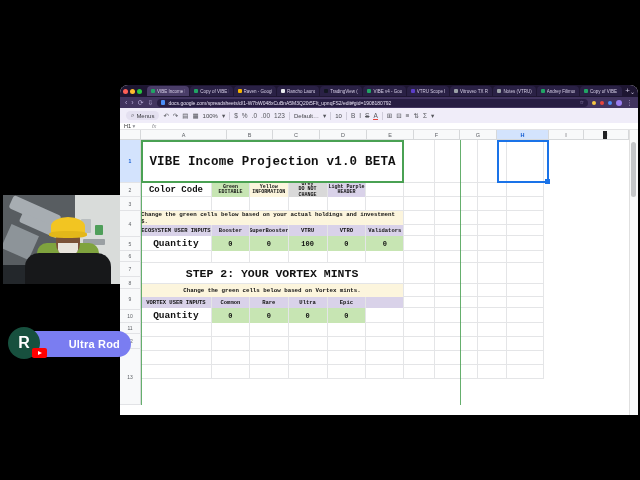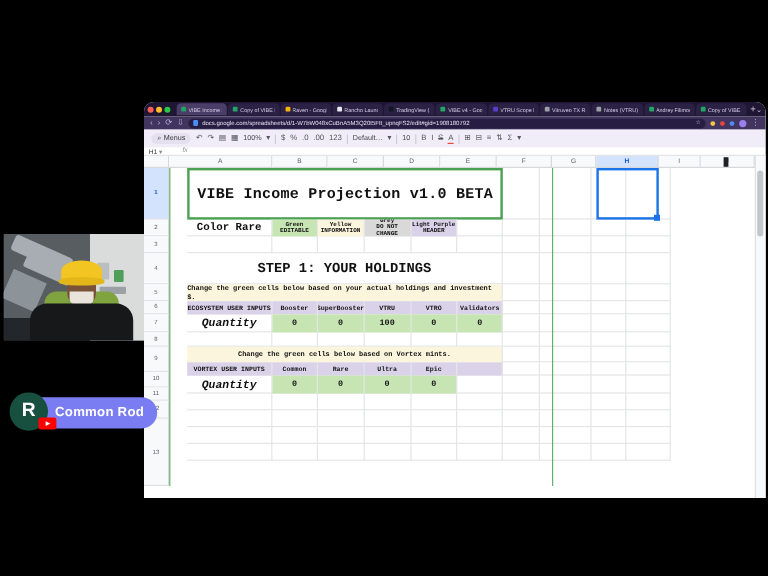--- a/index.html
+++ b/index.html
@@ -53,42 +53,42 @@
           background:#f8f9fa;color:#5d6065;font-size:5.5px;display:flex;align-items:center;
           justify-content:center;}
   .chcell.sel{background:#d3e3fd;color:#0b57d0;font-weight:bold;}
   #cornerbox{position:absolute;left:0;top:0;width:21px;height:10px;background:#f8f9fa;
              border-right:1px solid #d6d8da;border-bottom:1px solid #d6d8da;}
   #rowhdrs{position:absolute;left:0;top:10px;width:21px;}
   .rhcell{width:21px;border-right:1px solid #d6d8da;border-bottom:1px solid #e2e3e6;
           background:#f8f9fa;color:#5d6065;font-size:5px;display:flex;align-items:center;
           justify-content:center;}
   .rhcell.sel{background:#d3e3fd;color:#0b57d0;font-weight:bold;}
-  #cells{position:absolute;left:36px;top:10px;width:403px;}
+  #cells{position:absolute;left:21px;top:10px;width:403px;}
   .srow{display:flex;border-bottom:1px solid #e4e5e7;}
   .cell{border-right:1px solid #e4e5e7;overflow:hidden;display:flex;flex-direction:column;
         align-items:center;justify-content:center;font-family:"Liberation Mono",monospace;
         font-weight:bold;color:#111;}
   .cA{width:86px}.cB{width:46px}.cC{width:47px}.cD{width:47px}.cE{width:47px}.cF{width:46px}
   .cG{width:37px}.cH{width:52px}.cI{width:35px}.cJ{width:45px}.cAF{width:319px}
   .r1{height:43px}.r2{height:14px}.r3{height:14px}.r4{height:26px}.r5{height:14px}
   .r6{height:11px}.r7{height:15px}.r8{height:12px}.r9{height:21px}.r10{height:13px}
   .r11{height:11px}.r12{height:15px}.rf{height:14px}
   #titlecell{border:2px solid #4aa153;background:#fff;}
   #sheettitle{font-size:12.5px;letter-spacing:0.2px;}
   #sheetlink{font-size:9px;color:#1155cc;text-decoration:underline;margin-top:1px;}
   .steph{font-size:11.5px;}
   .inforow{background:#fcf5dd;font-size:5.8px;}
   .hdrcell{background:#d9d2e9;font-size:5.5px;}
   .greencell{background:#c7e5b3;font-size:7px;}
   .greycell{background:#d9d9d9;}
   .yellowcell{background:#fcf5dd;}
   .purplecell{background:#d9d2e9;}
   .cc2line{font-size:5px;line-height:5.5px;text-align:center;}
-  .qty{font-size:9.5px;font-style:italic;}
+  .qty{font-size:9.5px;}
   .ccl{font-size:9px;}
   #rangeL,#rangeR{position:absolute;top:10px;width:1px;height:265px;background:#4aa153;
                   opacity:.85;z-index:3;}
   #selbox{position:absolute;border:2px solid #1a73e8;z-index:4;}
   #selhandle{position:absolute;right:-3px;bottom:-3px;width:5px;height:5px;background:#1a73e8;}
   #frozenmark{position:absolute;top:1px;width:4px;height:8px;z-index:4;
               border-left:2px solid #202124;border-right:2px solid #202124;}
   #vscroll{position:absolute;right:0;top:0;width:9px;height:285px;background:#f8f9fa;
            border-left:1px solid #e0e0e0;}
   #vthumb{position:absolute;right:2px;top:12px;width:5px;height:55px;border-radius:3px;
@@ -305,21 +305,21 @@
           <div class="cell cAF r1" id="titlecell">
             <div id="sheettitle">VIBE Income Projection v1.0 BETA</div>
           </div>
           <div class="cell cG r1"></div>
           <div class="cell cH r1"></div>
           <div class="cell cI r1"></div>
           <div class="cell cJ r1"></div>
         </div>
 
         <div class="srow r2">
-          <div class="cell cA r2 ccl">Color Rare</div>
+          <div class="cell cA r2 ccl">Color Code</div>
           <div class="cell cB r2 greencell">
             <div class="cc2line">Green</div>
             <div class="cc2line">EDITABLE</div>
           </div>
           <div class="cell cC r2 yellowcell">
             <div class="cc2line">Yellow</div>
             <div class="cc2line">INFORMATION</div>
           </div>
           <div class="cell cD r2 greycell">
             <div class="cc2line">Grey</div>
@@ -342,27 +342,20 @@
           <div class="cell cC r3"></div>
           <div class="cell cD r3"></div>
           <div class="cell cE r3"></div>
           <div class="cell cF r3"></div>
           <div class="cell cG r3"></div>
           <div class="cell cH r3"></div>
           <div class="cell cI r3"></div>
           <div class="cell cJ r3"></div>
         </div>
 
-        <div class="srow r4">
-          <div class="cell cAF r4 steph">STEP 1: YOUR HOLDINGS</div>
-          <div class="cell cG r4"></div>
-          <div class="cell cH r4"></div>
-          <div class="cell cI r4"></div>
-          <div class="cell cJ r4"></div>
-        </div>
 
         <div class="srow r5">
           <div class="cell cAF r5 inforow">Change the green cells below based on your actual holdings and investment $.</div>
           <div class="cell cG r5"></div>
           <div class="cell cH r5"></div>
           <div class="cell cI r5"></div>
           <div class="cell cJ r5"></div>
         </div>
 
         <div class="srow r6">
@@ -397,20 +390,27 @@
           <div class="cell cC r8"></div>
           <div class="cell cD r8"></div>
           <div class="cell cE r8"></div>
           <div class="cell cF r8"></div>
           <div class="cell cG r8"></div>
           <div class="cell cH r8"></div>
           <div class="cell cI r8"></div>
           <div class="cell cJ r8"></div>
         </div>
 
+        <div class="srow r9">
+          <div class="cell cAF r9 steph">STEP 2: YOUR VORTEX MINTS</div>
+          <div class="cell cG r9"></div>
+          <div class="cell cH r9"></div>
+          <div class="cell cI r9"></div>
+          <div class="cell cJ r9"></div>
+        </div>
 
         <div class="srow r10">
           <div class="cell cAF r10 inforow">Change the green cells below based on Vortex mints.</div>
           <div class="cell cG r10"></div>
           <div class="cell cH r10"></div>
           <div class="cell cI r10"></div>
           <div class="cell cJ r10"></div>
         </div>
 
         <div class="srow r11">
@@ -516,21 +516,21 @@
     <div id="cap"></div>
     <div id="capbrim"></div>
     <div id="beard"></div>
     <div id="torso">
       
     </div>
   </div>
 
   <div id="badge">
     <div id="badgepill">
-      <span id="badgename">Common Rod</span>
+      <span id="badgename">Ultra Rod</span>
     </div>
     <div id="badgeavatar">
       <span id="badgeletter">R</span>
     </div>
     <div id="ytbadge"></div>
   </div>
 
 
 </div>
 

